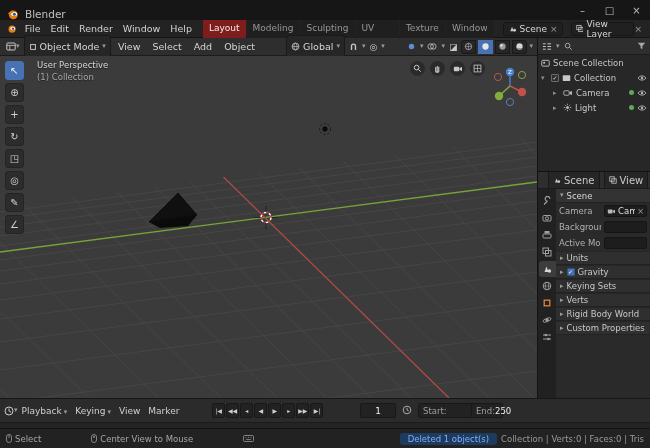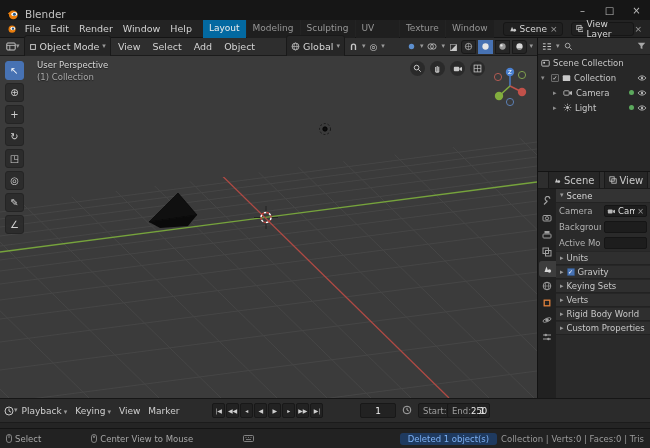--- a/index.html
+++ b/index.html
@@ -10,21 +10,21 @@
   
   .titlebar{height:20px;background:#161616;display:flex;align-items:flex-end;gap:6px;padding-left:7px;font-size:10.5px;color:#c0c0c0;flex:0 0 auto}
   .win-controls{margin-left:auto;display:flex;height:20px}
   .win-btn{width:27px;height:20px;display:flex;align-items:center;justify-content:center;color:#bdbdbd;font-size:10px}
 
   
   .topbar{height:18px;background:#232323;border-bottom:1px solid #141414;display:flex;align-items:center;padding:0 4px;flex:0 0 auto}
   .menu-item{padding:0 5px;line-height:17px;font-size:9.5px;color:#d2d2d2}
   .tabs{display:flex;margin-left:6px;height:18px}
   .tab{padding:0 6px;line-height:17px;font-size:9px;color:#969696;background:#1f1f1f;margin-right:1px}
-  .tab.active{background:#0369a1;color:#ececec}
+  .tab.active{background:#7f1d1d;color:#ececec}
   .selector{display:flex;align-items:center;gap:3px;background:#202020;border:1px solid #161616;border-radius:3px;height:14px;padding:0 4px;font-size:9px;color:#d6d6d6;margin-left:8px}
   .selector .clear{color:#9a9a9a;font-size:9px}
   .lone-icon{margin-left:auto;margin-right:4px;color:#9a9a9a;font-size:9px}
 
   
   .main{display:flex;height:360px;flex:0 0 auto}
   .left{width:537px;display:flex;flex-direction:column}
   .tool-header{height:18px;background:#2e2e2e;border-bottom:1px solid #1b1b1b;display:flex;align-items:center;gap:2px;padding:0 4px;font-size:9.5px;color:#d6d6d6;flex:0 0 auto}
   .chip{display:flex;align-items:center;gap:3px;background:#262626;border:1px solid #191919;border-radius:3px;height:14px;padding:11px 4px}
   .caret{font-size:7px;color:#9a9a9a;line-height:1}
@@ -600,21 +600,21 @@
 
     <svg class="tl-clock" width="10" height="10" viewBox="0 0 10 10">
       <circle cx="5" cy="5" r="3.8" fill="none" stroke="#a8a8a8" stroke-width="1"></circle>
       <path d="M5 2.8 V5 L6.8 6" fill="none" stroke="#a8a8a8" stroke-width="1"></path>
     </svg>
 
     <div class="range-chip" style="left:418px;width:72px">
       <span class="rl">Start:</span>
       <span class="rv">1</span>
     </div>
-    <div class="range-chip" style="left:447px;width:32px">
+    <div class="range-chip" style="left:471px;width:32px">
       <span class="rl">End:</span>
       <span class="rv">250</span>
     </div>
   </div>
 
   <div class="tl-strip"></div>
 
   <div class="statusbar">
     <div class="sb-group">
       <svg width="6" height="9" viewBox="0 0 6 9">

